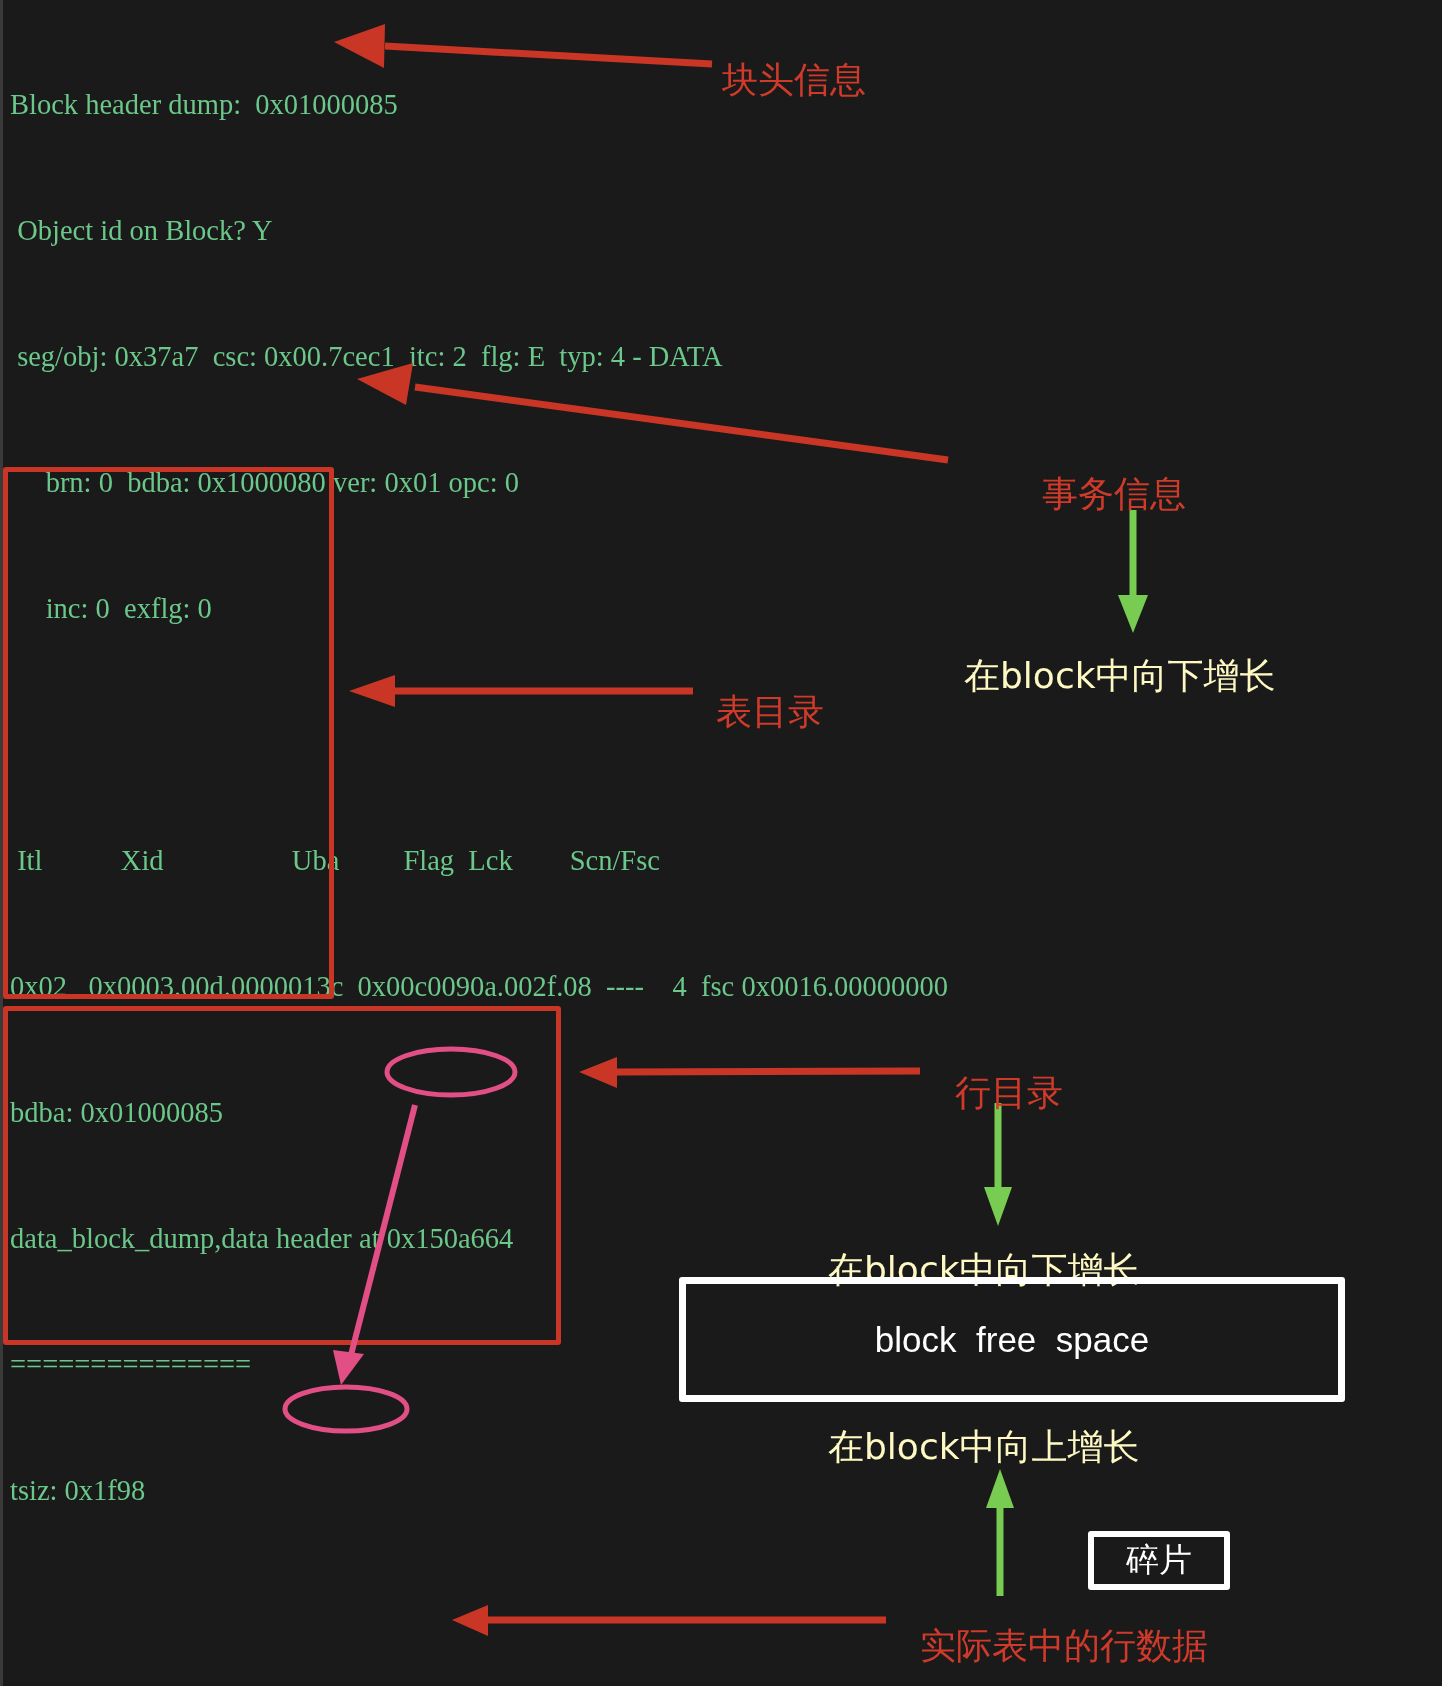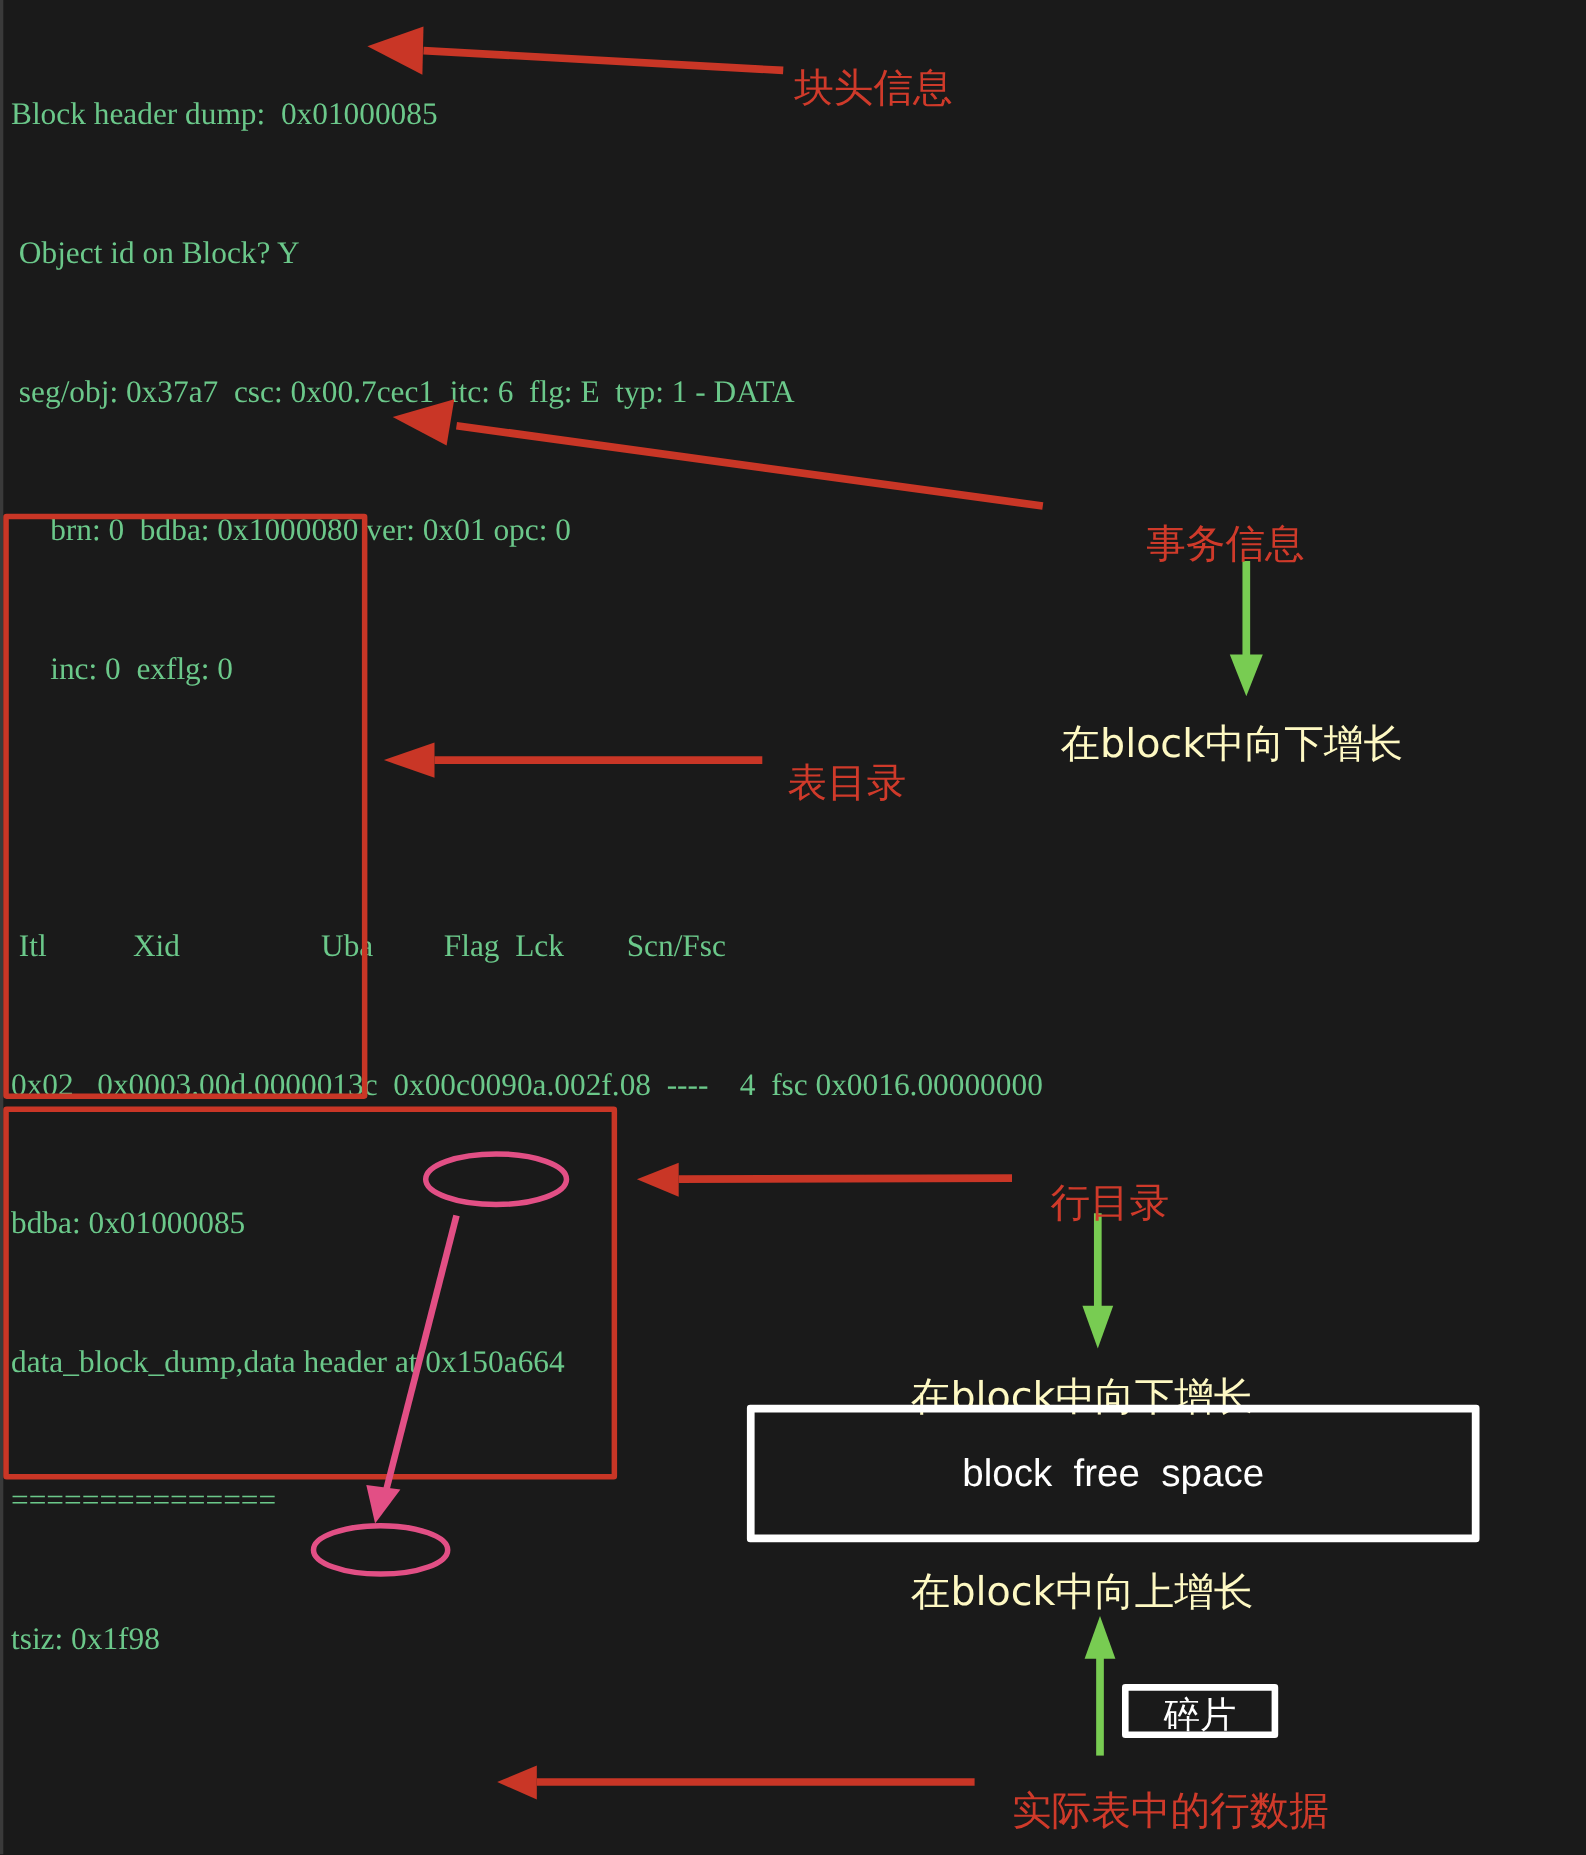--- a/index.html
+++ b/index.html
@@ -28,21 +28,21 @@
     svg.overlay { position: absolute; left: 0; top: 0; pointer-events: none; }
   </style>
 </head>
 <body>
 
 <div class="left-edge"></div>
 
 <div class="term">
   <div class="line">Block header dump:  0x01000085</div>
   <div class="line"> Object id on Block? Y</div>
-  <div class="line"> seg/obj: 0x37a7  csc: 0x00.7cec1  itc: 6  flg: E  typ: 1 - DATA</div>
+  <div class="line"> seg/obj: 0x37a7  csc: 0x00.7cec1  itc: 2  flg: E  typ: 4 - DATA</div>
   <div class="line">     brn: 0  bdba: 0x1000080 ver: 0x01 opc: 0</div>
   <div class="line">     inc: 0  exflg: 0</div>
   <div class="line"></div>
   <div class="line"> Itl           Xid                  Uba         Flag  Lck        Scn/Fsc</div>
   <div class="line">0x02   0x0003.00d.0000013c  0x00c0090a.002f.08  ----    4  fsc 0x0016.00000000</div>
   <div class="line">bdba: 0x01000085</div>
   <div class="line">data_block_dump,data header at 0x150a664</div>
   <div class="line">===============</div>
   <div class="line">tsiz: 0x1f98</div>
   
@@ -134,17 +134,17 @@
 <div class="label red-label" style="left:716px; top:668px;">表目录</div>
 <div class="label red-label" style="left:955px; top:1049px;">行目录</div>
 <div class="label pink-label" style="left:828px; top:1226px;">在block中向下增长</div>
 
 <div class="box white-box" style="left:679px; top:1277px; width:666px; height:125px; display:flex; align-items:center; justify-content:center;">
   <span class="white-label" style="font-size:35px; font-family:'Liberation Sans', sans-serif; white-space:pre;">block  free  space</span>
 </div>
 
 <div class="label pink-label" style="left:828px; top:1403px;">在block中向上增长</div>
 
-<div class="box white-box" style="left:1020px; top:1531px; width:142px; height:49px; border-width:6px; display:flex; justify-content:center;">
+<div class="box white-box" style="left:1088px; top:1531px; width:142px; height:59px; border-width:6px; display:flex; align-items:center; justify-content:center;">
   <span class="white-label" style="font-size:33px; font-family:'DejaVu Sans', sans-serif;">碎片</span>
 </div>
 
 <div class="label red-label" style="left:920px; top:1602px;">实际表中的行数据</div>
 
 </body></html>

